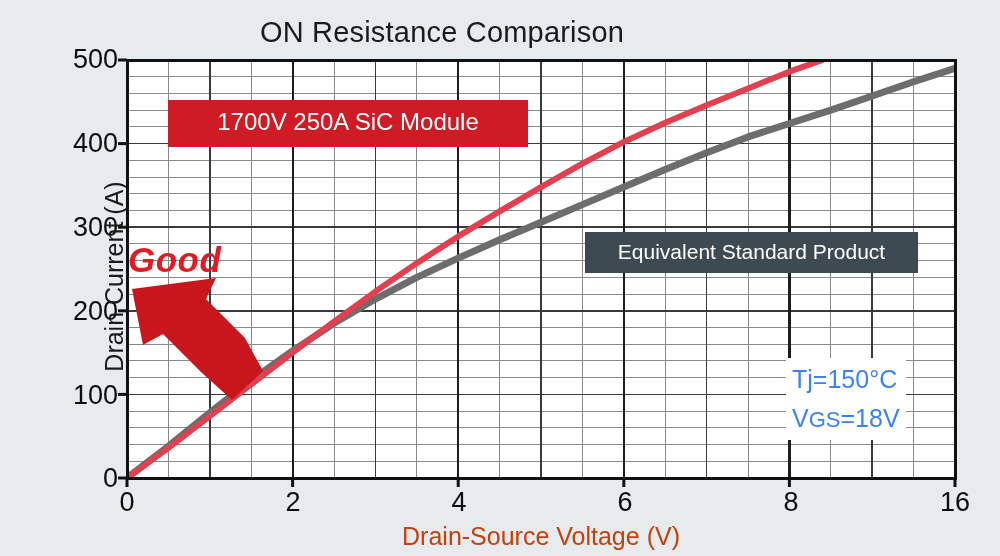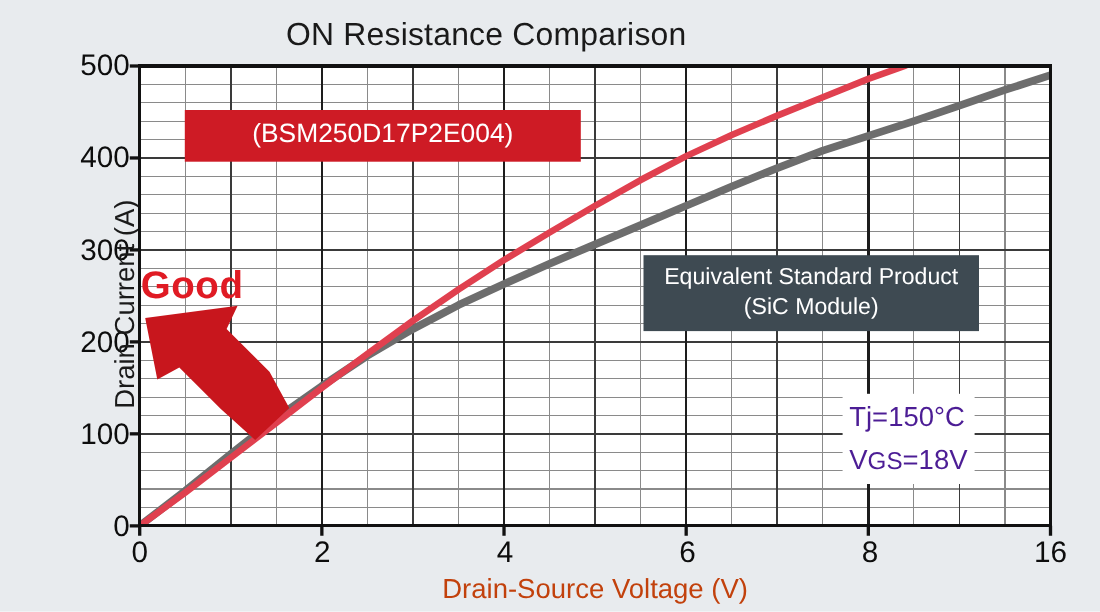--- a/index.html
+++ b/index.html
@@ -101,44 +101,45 @@
     color: #ffffff;
     font-size: 24px;
     line-height: 1.28;
     text-align: center;
     box-sizing: border-box;
   }
   #gray-callout {
     position: absolute;
     left: 585px;
     top: 232px;
-    width: 305px;
+    width: 333px;
     padding: 6px 8px 8px 8px;
     background: #3e4a52;
     color: #ffffff;
     font-size: 21px;
     line-height: 1.3;
     text-align: center;
     box-sizing: border-box;
   }
   #good-label {
     position: absolute;
     left: 128px;
     top: 240px;
     font-size: 35px;
     color: #e01b24;
     font-weight: bold;
     letter-spacing: 0.5px;
+    font-style: italic;
   }
   #cond-block {
     position: absolute;
-    left: 766px;
+    left: 786px;
     top: 358px;
     font-size: 25px;
-    color: #4c1d95;
+    color: #3b82f6;
     line-height: 1.55;
     background: #ffffff;
     padding: 2px 6px;
   }
   #cond-block .sub {
     font-size: 22px;
   }
   .cond-row { white-space: nowrap; }
 </style>
 </head>
@@ -245,26 +246,25 @@
         <line x1="118" y1="310.79999999999995" x2="127" y2="310.79999999999995"></line>
         <line x1="118" y1="227.20000000000002" x2="127" y2="227.20000000000002"></line>
         <line x1="118" y1="143.59999999999997" x2="127" y2="143.59999999999997"></line>
         <line x1="118" y1="60" x2="127" y2="60"></line>
       </g>
 
     <polygon id="good-arrow" fill="#c8161d" points="132,289 216,278 206,299 245,338 263,371 232,400 201,372 163,334 143,345"></polygon>
   </svg>
 
   <div id="red-callout">
-    <div>(BSM250D17P2E004)</div>
+    <div>1700V 250A SiC Module</div>
   </div>
 
   <div id="gray-callout">
     <div>Equivalent Standard Product</div>
-    <div>(SiC Module)</div>
   </div>
 
   <div id="good-label">Good</div>
 
   <div id="cond-block">
     <div class="cond-row">
       <span>Tj=150°C</span>
     </div>
     <div class="cond-row">
       <span>V</span><span class="sub">GS</span><span>=18V</span>

